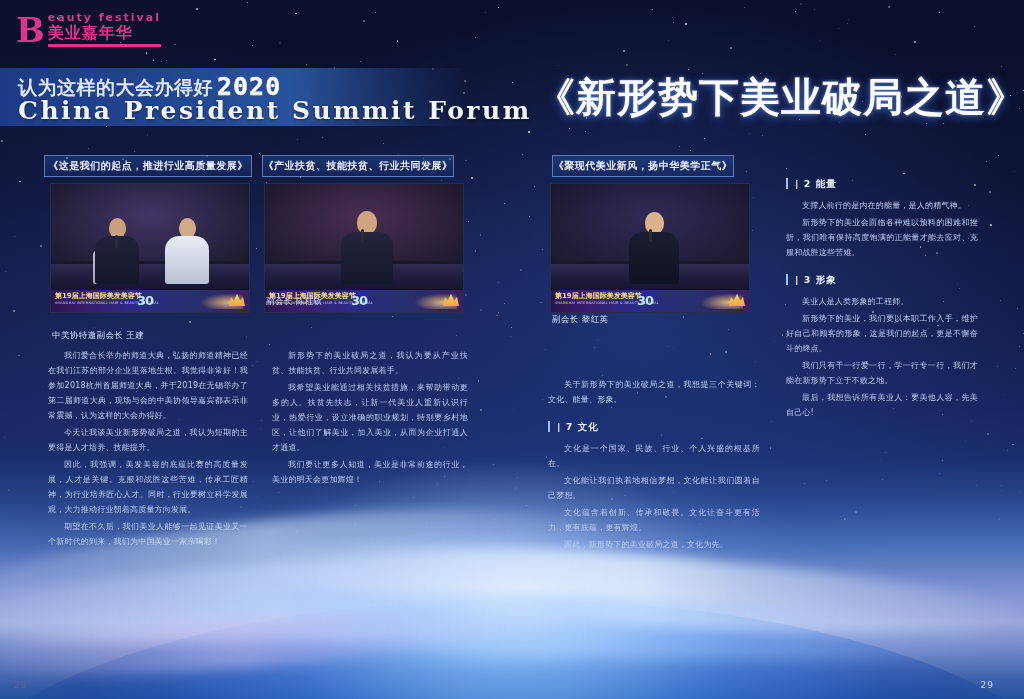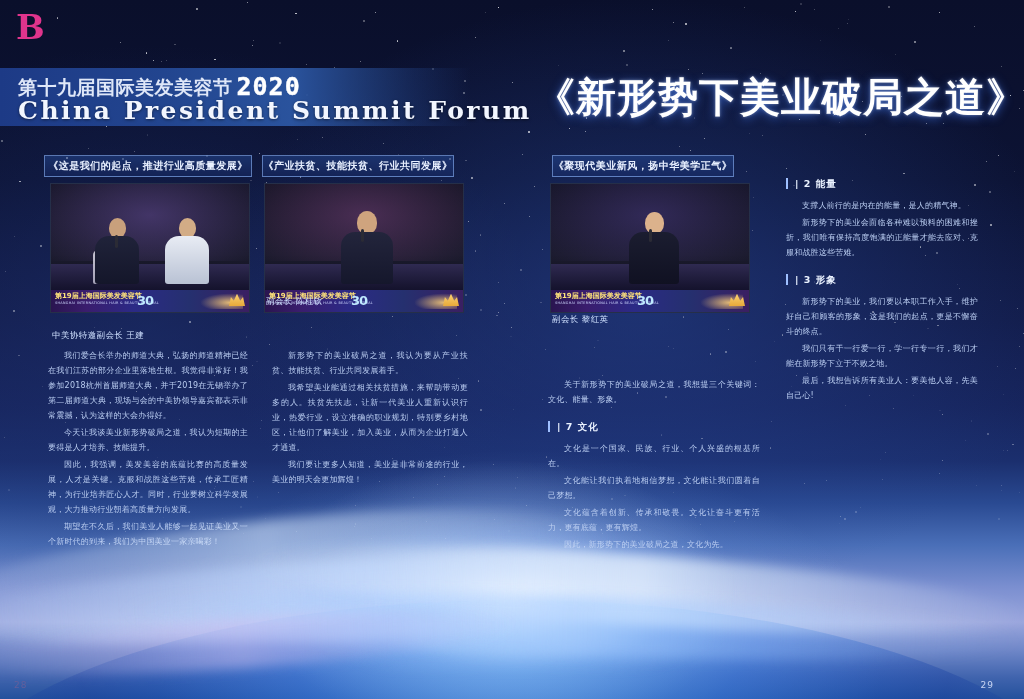--- a/index.html
+++ b/index.html
@@ -544,25 +544,30 @@
       <i style="left:280.0px;top:101.6px;width:0.8px;height:0.8px;opacity:0.61"></i>
       <i style="left:804.2px;top:483.0px;width:0.4px;height:0.4px;opacity:0.25"></i>
       <i style="left:354.0px;top:250.6px;width:1.3px;height:1.3px;opacity:0.54"></i>
       <i style="left:503.6px;top:302.6px;width:0.7px;height:0.7px;opacity:0.39"></i>
     </div>
   <div class="earthArc"></div>
   <div class="glowcore"></div>
 
   <div class="logo">
     <div class="bigB">B</div>
+    <div class="ltxt">
+      <div class="en">eauty festival</div>
+      <div class="cn">美业嘉年华</div>
+      <div class="bar"></div>
+    </div>
   </div>
 
   <div class="banner">
     <div class="line1">
-      <span class="b-cn1">第十九届国际美发美容节</span>
+      <span class="b-cn1">认为这样的大会办得好</span>
       <span class="b-year">2020</span>
     </div>
     <div class="line2">China President Summit Forum</div>
   </div>
 
   <div class="headline">《新形势下美业破局之道》</div>
 
   <div class="pill" style="left:44px;top:155px;width:206px;">《这是我们的起点，推进行业高质量发展》</div>
   <div class="pill" style="left:262px;top:155px;width:190px;">《产业扶贫、技能扶贫、行业共同发展》</div>
   <div class="pill" style="left:552px;top:155px;width:180px;">《聚现代美业新风，扬中华美学正气》</div>
@@ -658,20 +663,21 @@
     <p>文化能让我们执着地相信梦想，文化能让我们圆着自己梦想。</p>
     <p>文化蕴含着创新、传承和敬畏。文化让奋斗更有活力，更有底蕴，更有辉煌。</p>
     <p>因此，新形势下的美业破局之道，文化为先。</p>
   </div>
 
   <div class="col" style="left:786px;top:178px;width:192px;">
     <div class="sec-h">| 2 能量</div>
     <p>支撑人前行的是内在的能量，是人的精气神。</p>
     <p>新形势下的美业会面临各种难以预料的困难和挫折，我们唯有保持高度饱满的正能量才能去应对、克服和战胜这些苦难。</p>
     <div class="sec-h sec-h2">| 3 形象</div>
+    <p>美业人是人类形象的工程师。</p>
     <p>新形势下的美业，我们要以本职工作入手，维护好自己和顾客的形象，这是我们的起点，更是不懈奋斗的终点。</p>
     <p>我们只有干一行爱一行，学一行专一行，我们才能在新形势下立于不败之地。</p>
     <p>最后，我想告诉所有美业人：要美他人容，先美自己心!</p>
   </div>
 
   <div class="ribbon" style="left:-80px;top:520px;width:700px;height:110px;background:linear-gradient(90deg,rgba(255,255,255,0),rgba(220,235,255,.55),rgba(255,255,255,0));transform:rotate(-6deg);"></div>
   <div class="ribbon" style="left:-60px;top:560px;width:820px;height:80px;background:linear-gradient(90deg,rgba(255,255,255,0),rgba(190,215,255,.6),rgba(255,255,255,0));transform:rotate(-3deg);"></div>
   <div class="ribbon" style="left:250px;top:555px;width:780px;height:70px;background:linear-gradient(90deg,rgba(255,255,255,0),rgba(235,245,255,.7),rgba(255,255,255,0));transform:rotate(4deg);"></div>
   <div class="ribbon" style="left:120px;top:596px;width:900px;height:60px;background:linear-gradient(90deg,rgba(255,255,255,0),rgba(160,200,255,.55),rgba(255,255,255,0));transform:rotate(2deg);"></div>
   <div class="ribbon" style="left:-40px;top:618px;width:560px;height:50px;background:linear-gradient(90deg,rgba(255,255,255,0),rgba(205,190,240,.5),rgba(255,255,255,0));transform:rotate(-4deg);"></div>

